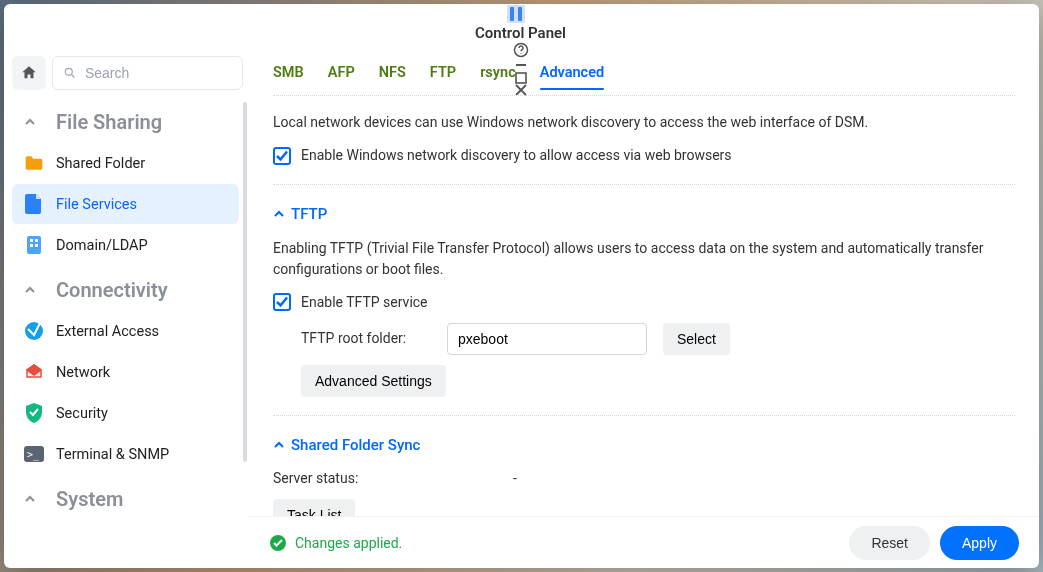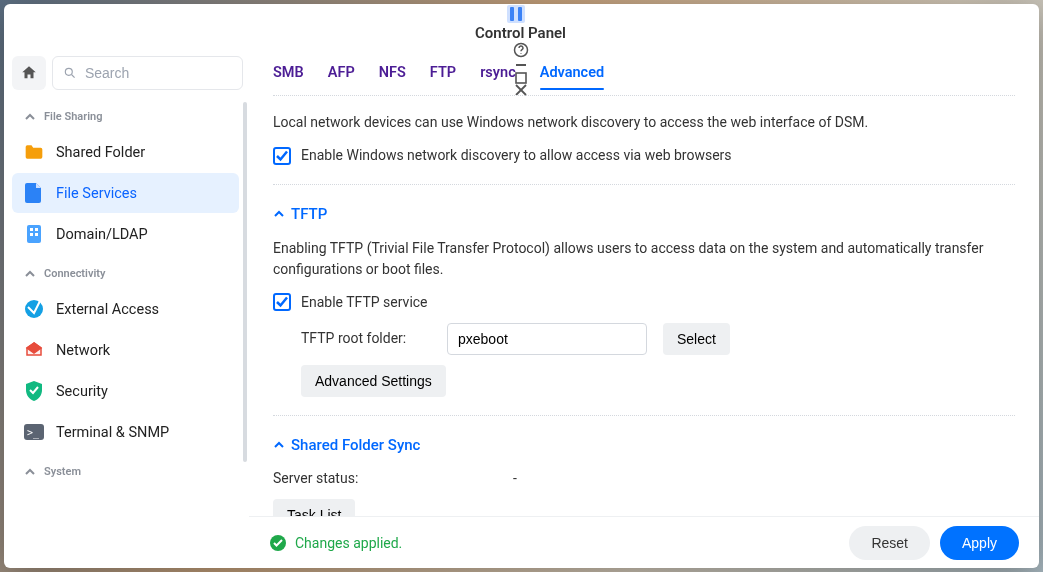--- a/index.html
+++ b/index.html
@@ -28,33 +28,33 @@
     .sidebar { width: 245px; flex: none; display: flex; flex-direction: column; padding: 8px 0 8px 8px; position: relative;}
     .sidebar-top { display: flex; gap: 6px; align-items: center; padding: 0 6px 8px 0; }
     .home-chip { width: 34px; height: 34px; background: #f3f4f6; border-radius: 6px; display:flex; align-items:center; justify-content:center; cursor:pointer;}
     .search-box { flex: 1; height: 34px; background: #fff; border: 1px solid #e5e7eb; border-radius: 6px; display:flex; align-items:center; gap:8px; padding:0 10px;}
     .search-box input { border: none; outline: none; width: 100%; font-size: 14px; color:#333; }
     .search-box input::placeholder{ color:#9ca3af; }
 
     .nav-scroll { flex:1; overflow:hidden; position:relative; padding-right:10px;}
     .scroll-indicator{ position:absolute; right:2px; top:4px; width:4px; height:360px; background:#d7dbe0; border-radius:3px;}
 
-    .section-head { display:flex; align-items:center; gap:8px; padding: 12px 12px 8px 12px; color:#8a8f98; font-weight:600; font-size:11px; cursor:pointer;}
+    .section-head { display:flex; align-items:center; gap:20px; padding: 12px 12px 8px 12px; color:#8a8f98; font-weight:600; font-size:20px; cursor:pointer;}
     .section-head svg{ flex:none;}
 
     .nav-item { display:flex; align-items:center; gap:12px; height:40px; padding:0 12px; margin: 1px 0; border-radius:6px; cursor:pointer; font-size:14.5px; color:#222;}
     .nav-item.active{ background:#e6f1ff; color:#0a64ff; }
     .nav-item .icon{ width:20px; height:20px; display:flex; align-items:center; justify-content:center; flex:none;}
     .icon-terminal { background:#5b6472; color:#fff; border-radius:3px; width:20px; height:16px; display:inline-flex; align-items:center; padding-left:3px; font-size:10px; font-family:monospace;}
 
     
     .main { flex:1; display:flex; flex-direction:column; overflow:hidden;}
 
     .tabs { display:flex; gap:24px; padding: 16px 24px 6px 24px; font-size:14.5px; font-weight:600; }
-    .tab { color:#4c1d95; cursor:pointer; padding-bottom:8px; position:relative;}
+    .tab { color:#4d7c0f; cursor:pointer; padding-bottom:8px; position:relative;}
     .tab.active{ color:#0068ff;}
     .tab.active::after{ content:""; position:absolute; left:0; right:0; bottom:-1px; height:2px; background:#0068ff; border-radius:2px;}
     .tabs-underline{ height:1px; margin:0 24px; border-bottom:1px dotted #d4d8de;}
 
     .content { flex:1; overflow:auto; padding: 16px 24px 0 24px; font-size:14px; color:#333; line-height:1.5; }
 
     .divider{ height:1px; border-bottom:1px dotted #d4d8de; margin:18px 0; }
 
     .group-head{ display:flex; align-items:center; gap:6px; color:#0068ff; font-weight:500; font-size:15px; cursor:pointer; margin-bottom:12px;}
 

